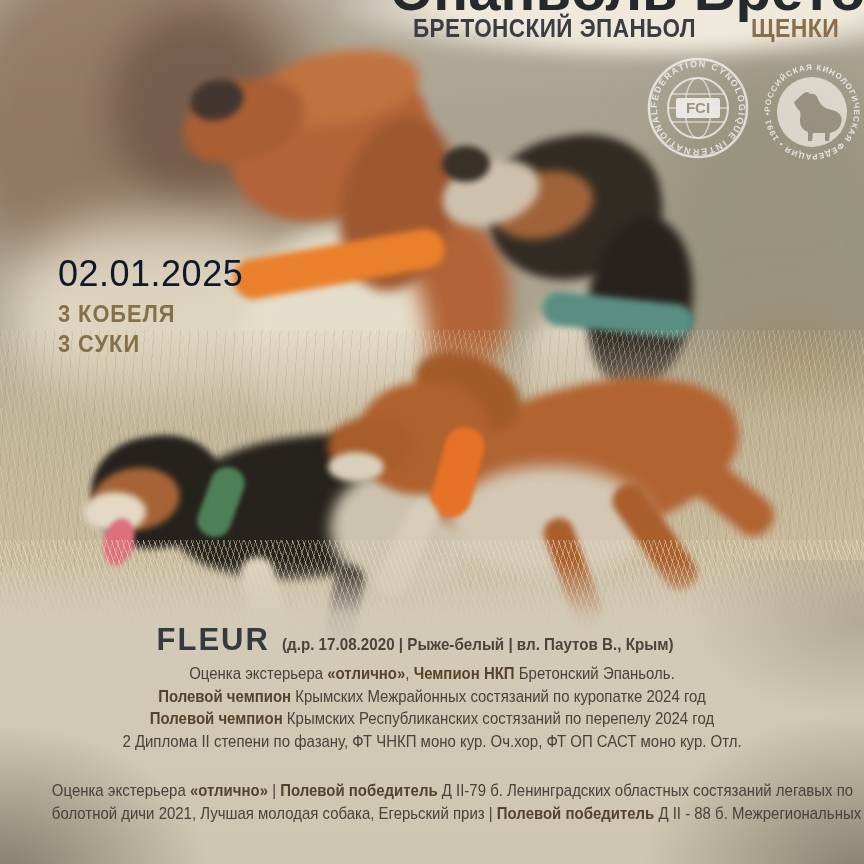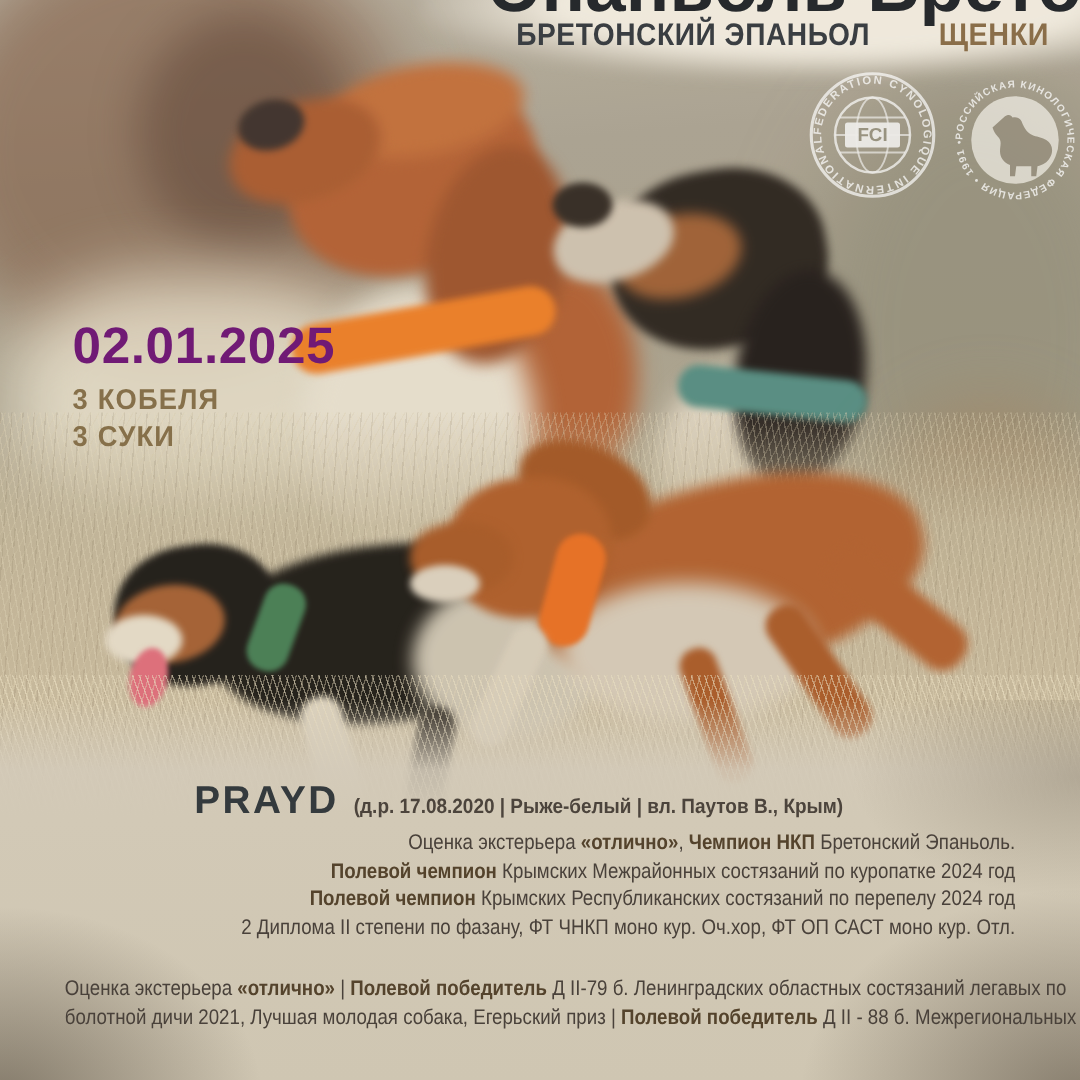--- a/index.html
+++ b/index.html
@@ -86,38 +86,38 @@
   .breed-sub{left:413px;top:14px;font-size:25px;font-weight:bold;color:#3a3e42;letter-spacing:.5px;transform:scaleX(.9);transform-origin:left;white-space:nowrap;}
   .pups{left:751px;top:14px;font-size:25px;font-weight:bold;color:#8a6e49;letter-spacing:.5px;transform:scaleX(.92);transform-origin:left;white-space:nowrap;}
 
   
   .logo{position:absolute;opacity:.8;}
   .logo-fci{left:646px;top:56px;}
   .logo-rkf{left:760px;top:60px;}
 
   
   .date-block{left:58px;top:253px;}
-  .date-line{font-size:41px;font-weight:bold;color:#701a75;letter-spacing:.5px;}
+  .date-line{font-size:36px;font-weight:normal;color:#0f172a;letter-spacing:.5px;}
   .count-line{font-size:23px;font-weight:bold;color:#86704a;letter-spacing:1px;margin-top:6px;transform:scaleX(.95);transform-origin:left;}
   .count-line + .count-line{margin-top:3px;}
 
   
   .panel{left:0;top:560px;width:864px;height:304px;}
   .panel .bg{position:absolute;inset:0;
     background:linear-gradient(180deg,rgba(211,202,185,0) 0,rgba(211,202,185,.9) 56px,#d2c9b6 96px,#cfc6b2 100%);}
   .panel .vignette{position:absolute;inset:0;pointer-events:none;
     background:
       radial-gradient(ellipse 300px 220px at 0% 105%,rgba(56,46,34,.5),transparent 70%),
       radial-gradient(ellipse 320px 240px at 100% 105%,rgba(56,46,34,.48),transparent 70%),
       radial-gradient(ellipse 260px 140px at 100% 20%,rgba(95,85,66,.28),transparent 70%);}
   .panel .content{position:relative;z-index:2;padding-top:62px;text-align:center;color:#49413a;}
   .dog-heading{display:flex;justify-content:center;align-items:baseline;gap:12px;white-space:nowrap;}
   .dog-name{font-size:31px;font-weight:bold;color:#343a3d;letter-spacing:2px;}
   .dog-meta{font-size:16.5px;font-weight:bold;color:#4c443c;transform:scaleX(.92);transform-origin:left;}
-  .lines{margin-top:5px;text-align:right;}
+  .lines{margin-top:5px;}
   .lines p{margin:0;font-size:17px;line-height:22.6px;white-space:nowrap;transform:scaleX(.88);transform-origin:center;color:#49413a;}
   .lines .b{font-weight:bold;color:#54432c;}
   .section-anais{margin-top:27px;}
 </style>
 </head>
 <body>
 
 <div class="canvas">
 
   <div class="abs photo-base"></div>
@@ -210,21 +210,21 @@
     <div class="count-line">3 СУКИ</div>
   </div>
 
   <div class="abs panel">
     <div class="bg"></div>
     <div class="vignette"></div>
     <div class="content">
 
       <div class="section-prayd">
         <div class="dog-heading">
-          <span class="dog-name">PRAYD</span>
+          <span class="dog-name">FLEUR</span>
           <span class="dog-meta">(д.р. 17.08.2020  |  Рыже-белый  |  вл. Паутов В., Крым)</span>
         </div>
         <div class="lines">
           <p><span>Оценка экстерьера </span><span class="b">«отлично»</span><span>, </span><span class="b">Чемпион НКП</span><span> Бретонский Эпаньоль.</span></p>
           <p><span class="b">Полевой чемпион</span><span> Крымских Межрайонных состязаний по куропатке 2024 год</span></p>
           <p><span class="b">Полевой чемпион</span><span> Крымских Республиканских состязаний по перепелу 2024 год</span></p>
           <p><span>2 Диплома II степени по фазану, ФТ ЧНКП моно кур. Оч.хор, ФТ ОП САСТ моно кур. Отл.</span></p>
         </div>
       </div>
 

